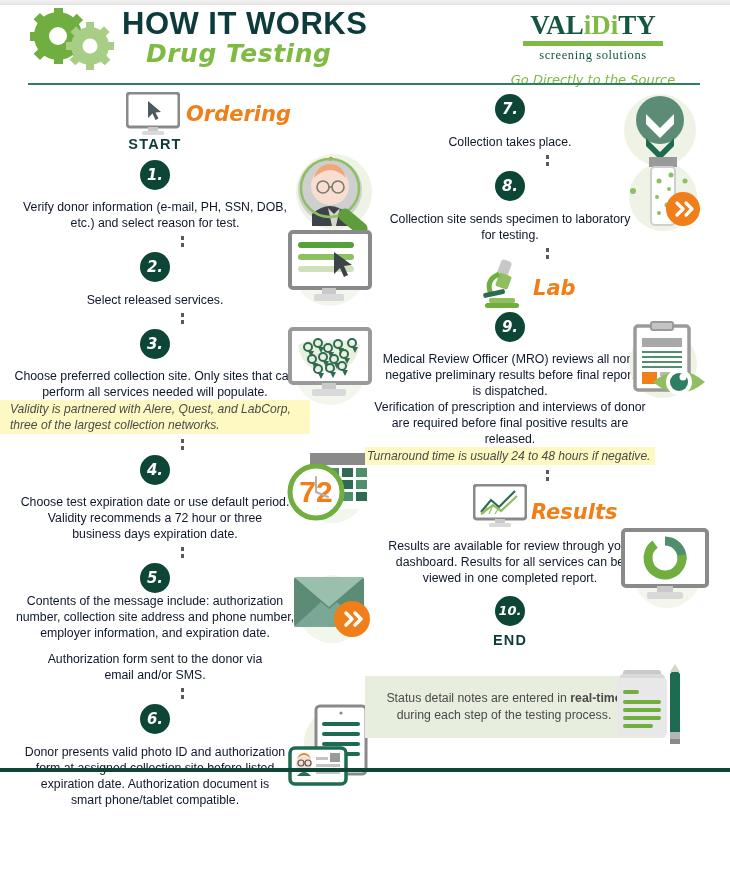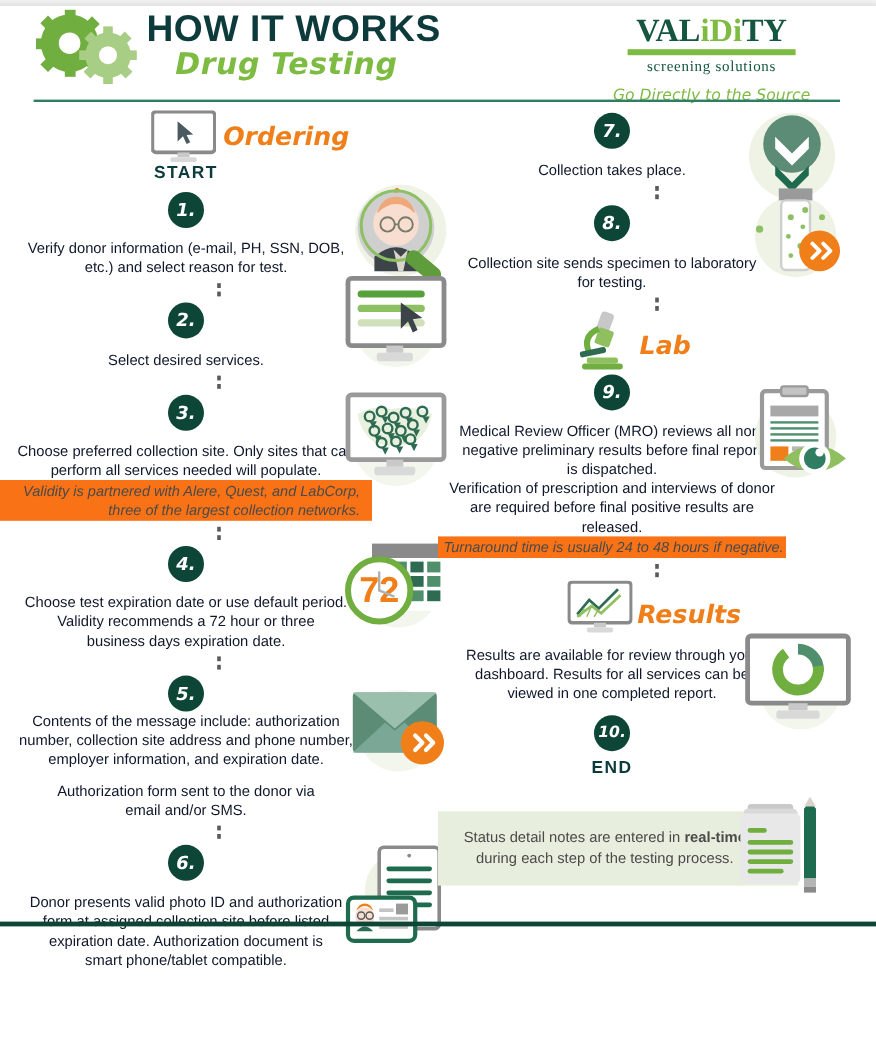--- a/index.html
+++ b/index.html
@@ -49,22 +49,22 @@
            color: #fff; font-size: 15px; font-weight: bold; font-style: italic;
            line-height: 30px; text-align: center; margin: 0 auto;
            font-family: "DejaVu Sans", sans-serif; }
   .badge.b10 { font-size: 13px; }
 
   .startend { font-size: 14.5px; font-weight: bold; color: #0d3b3b;
               letter-spacing: 1.2px; text-align: center; }
 
   .step-text { font-size: 12.3px; color: #0f172a; line-height: 16px;
                text-align: center; }
-  .hlblock { background:#f97316; font-style: italic; font-size:12.1px;
-             color:#4a4a4a; line-height:16px; text-align:right; }
+  .hlblock { background:#fef9c3; font-style: italic; font-size:12.1px;
+             color:#4a4a4a; line-height:16px; text-align:left; }
 
   .dots { width: 3px; margin: 5px auto; }
   .dots i { display: block; width: 3px; height: 4px; background: #5a5a5a;
             margin-bottom: 3px; }
 
   .script-label { font-family: "DejaVu Sans", sans-serif; font-style: italic;
                   font-weight: bold; font-size: 21px; color: #f07f1a; }
 
   
   .row { position: relative; }
@@ -168,21 +168,21 @@
       </div>
       <div class="dots">
           <i></i>
           <i></i>
         </div>
     </div>
 
     <div class="row">
       <div style="width:310px;">
         <div class="badge">2.</div>
-        <div class="step-text" style="margin-top:10px;">Select desired services.</div>
+        <div class="step-text" style="margin-top:10px;">Select released services.</div>
       </div>
       <div class="art" style="left:282px;top:-28px;width:96px;height:88px;">
         <svg width="96" height="88" viewBox="0 0 96 88">
           <circle cx="48" cy="46" r="36" fill="#f2f6ec"></circle>
           <rect x="8" y="8" width="80" height="56" rx="3" fill="#fff" stroke="#8a8a8a" stroke-width="4"></rect>
           <rect x="40" y="64" width="14" height="6" fill="#c9c9c9"></rect>
           <rect x="32" y="70" width="30" height="7" rx="2" fill="#d9d9d9"></rect>
           <rect x="16" y="18" width="56" height="6" rx="3" fill="#56a13c"></rect>
           <rect x="16" y="30" width="56" height="6" rx="3" fill="#8dbf63"></rect>
           <rect x="16" y="42" width="56" height="6" rx="3" fill="#cfe0bb"></rect>

